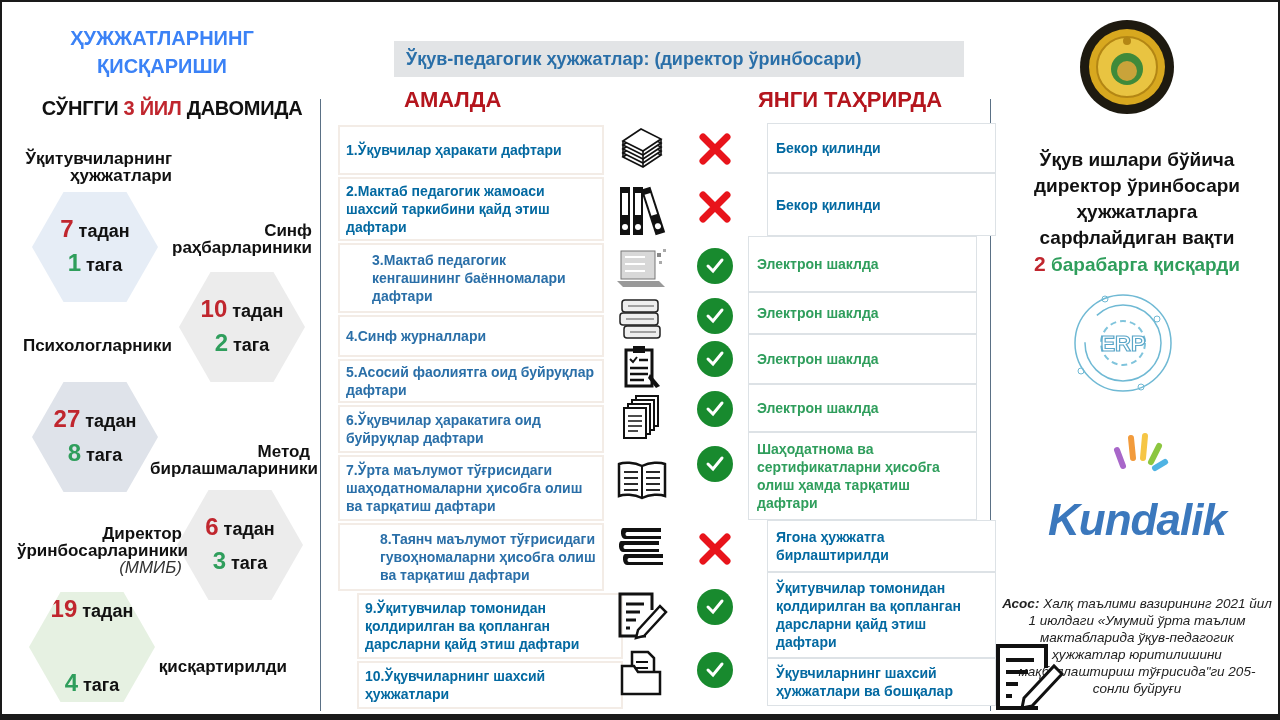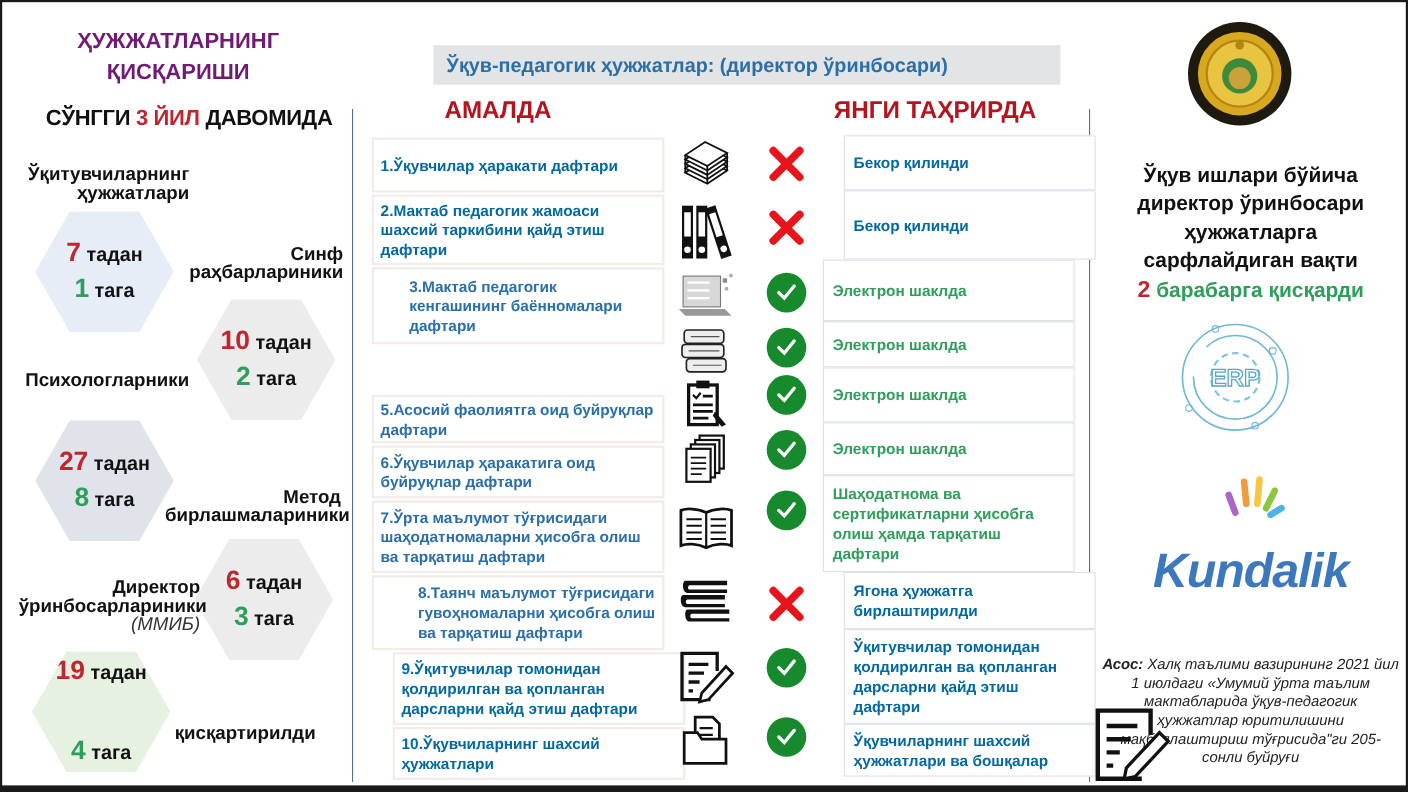--- a/index.html
+++ b/index.html
@@ -5,21 +5,21 @@
   * { box-sizing: border-box; margin: 0; padding: 0; }
   html, body { width: 1280px; height: 720px; overflow: hidden; background: #1a1a1a; }
   body { font-family: "Liberation Sans", sans-serif; }
   .page {
     position: absolute; left: 2px; top: 2px; width: 1276px; height: 712px;
     background: #ffffff; overflow: hidden;
   }
   
   .left-title {
     position: absolute; left: 40px; top: 22px; width: 240px; text-align: center;
-    color: #701a75; font-weight: bold; font-size: 20px; line-height: 28px;
+    color: #3b82f6; font-weight: bold; font-size: 20px; line-height: 28px;
   }
   .left-sub {
     position: absolute; left: 20px; top: 95px; width: 300px; text-align: center;
     color: #111; font-weight: bold; font-size: 20px; letter-spacing: -0.3px;
   }
   .left-sub .red { color: #c0262e; }
   .lbl {
     position: absolute; font-weight: bold; font-size: 17px; line-height: 17px;
     color: #111; text-align: right;
   }
@@ -213,20 +213,21 @@
   </div>
   <div class="status" style="top:244px;">
     <div class="check-circle">
         <svg width="20" height="20" viewBox="0 0 20 20">
           <path d="M3 10 L8 15 L17 4" stroke="#fff" stroke-width="3" fill="none" stroke-linecap="round"></path>
         </svg>
       </div>
   </div>
   <div class="row-right green-t" style="top:234px;height:56px;">Электрон шаклда</div>
 
+  <div class="row-left blue-t" style="top:313px;height:42px;">4.Синф журналлари</div>
   <div class="icon-doc" style="top:294px;height:46px;">
     <svg width="48" height="44" viewBox="0 0 48 44">
         <g fill="#eee" stroke="#222" stroke-width="1.5">
           <rect x="4" y="3" width="36" height="12" rx="3"></rect>
           <rect x="2" y="16" width="38" height="12" rx="3"></rect>
           <rect x="6" y="29" width="36" height="12" rx="3"></rect>
         </g>
         <g stroke="#555" stroke-width="1">
           <line x1="10" y1="9" x2="36" y2="9"></line>
           <line x1="8" y1="22" x2="36" y2="22"></line>

